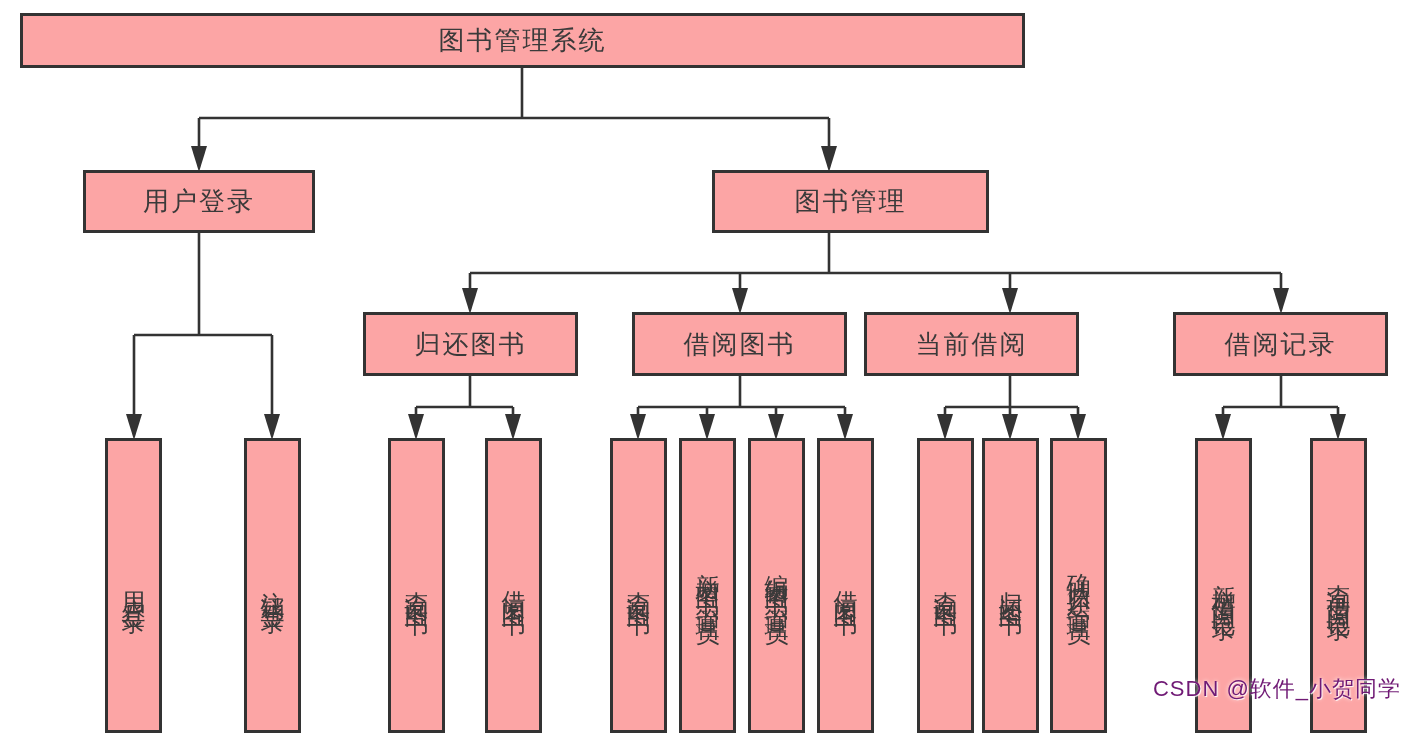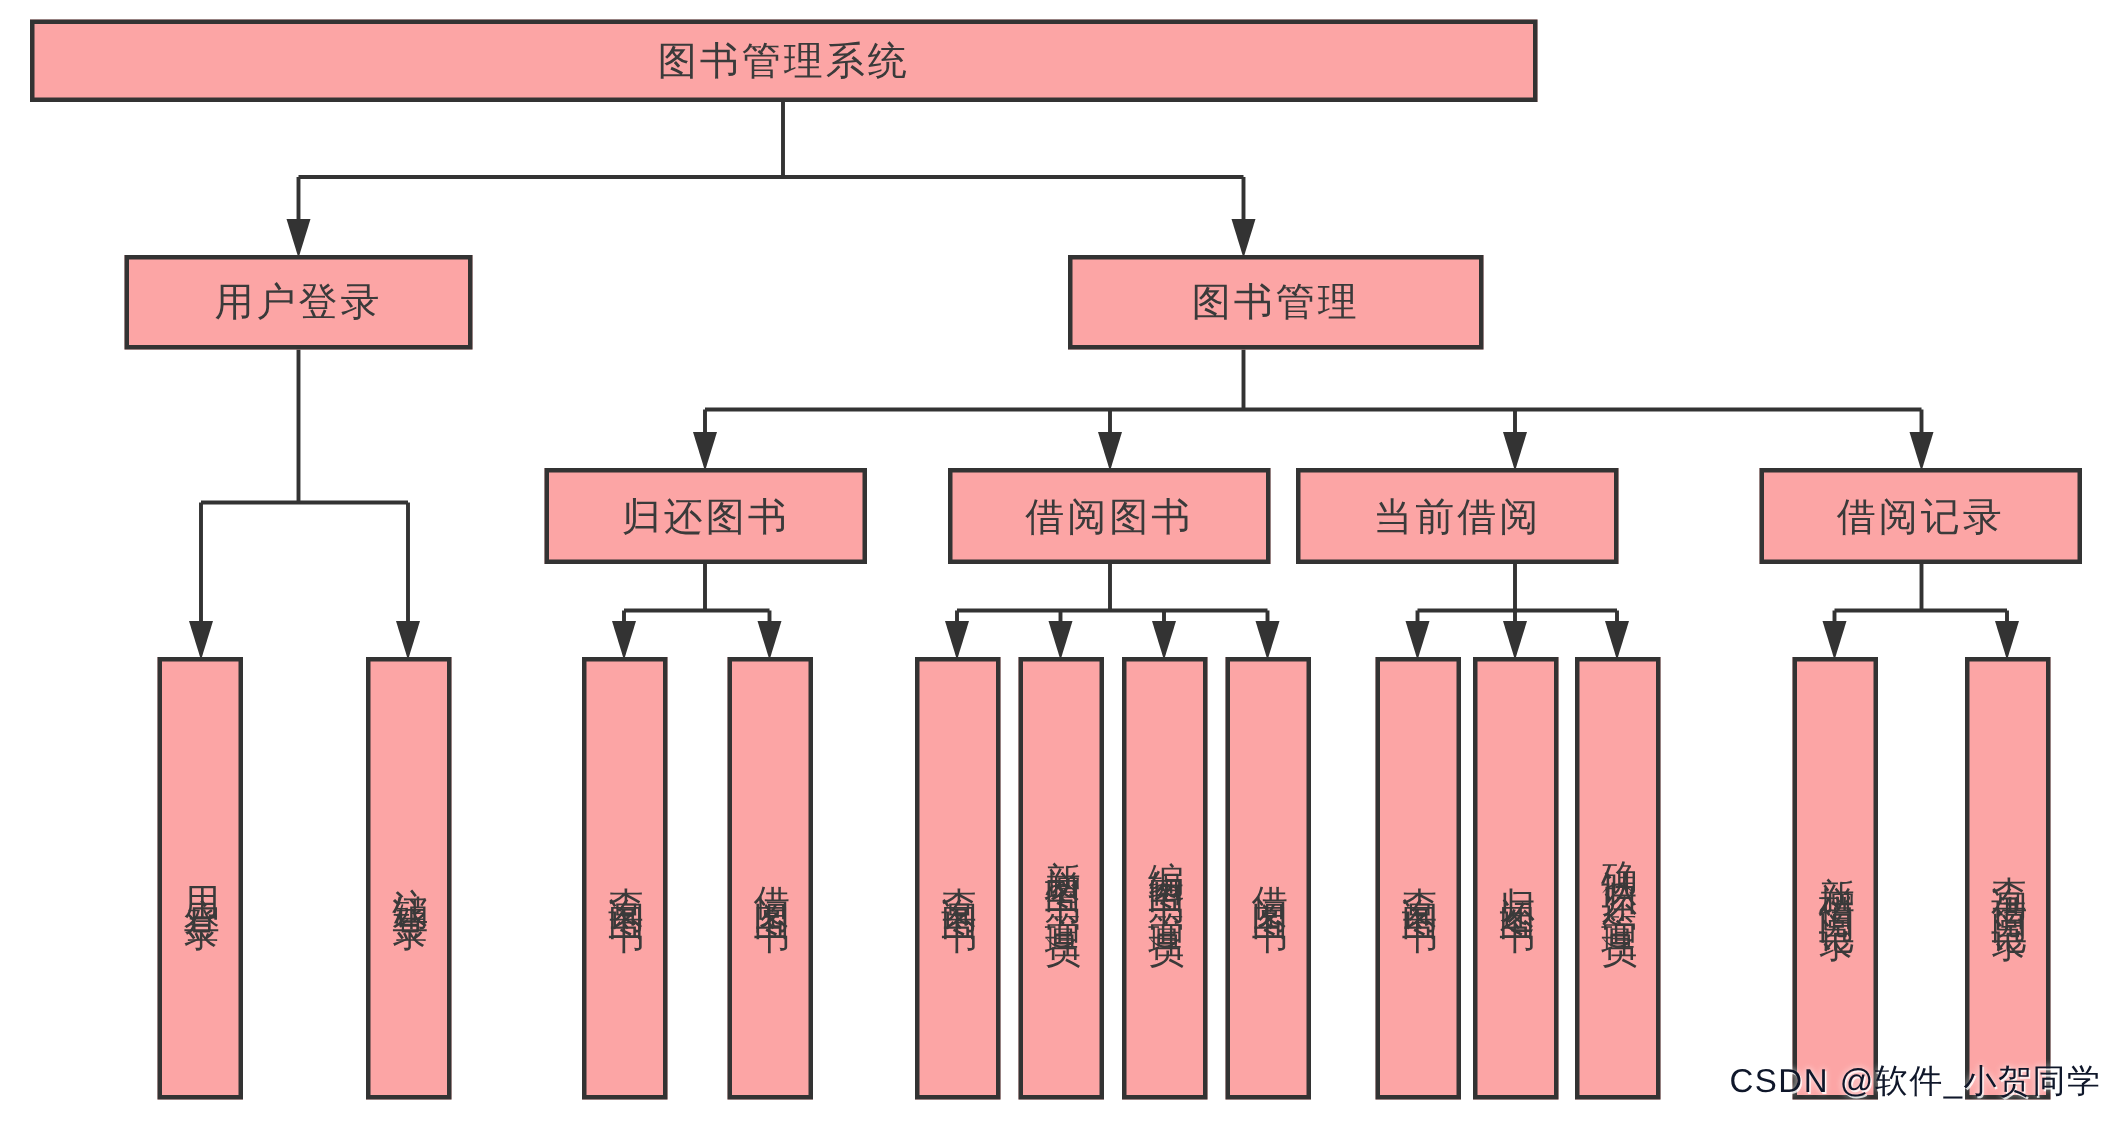--- a/index.html
+++ b/index.html
@@ -12,22 +12,22 @@
     position:absolute;background:#fca5a5;border:3px solid #333333;box-sizing:border-box;
     display:flex;align-items:center;justify-content:center;color:#3a3a3a;z-index:2;
   }
   .hbox{font-size:26px;letter-spacing:2px;white-space:nowrap;}
   .leaf{width:57px;height:295px;top:438px;}
   .leaf span{
     writing-mode:vertical-rl;text-orientation:mixed;
     font-size:24px;letter-spacing:7px;line-height:1;white-space:nowrap;
   }
   #watermark{
-    position:absolute;top:706px;right:4px;z-index:3;
-    font-size:22px;letter-spacing:1px;color:#0f172a;
+    position:absolute;top:674px;right:4px;z-index:3;
+    font-size:22px;letter-spacing:1px;color:#701a75;
     text-shadow:0 0 4px rgba(255,255,255,0.95),1px 1px 0 rgba(255,255,255,0.8);
     white-space:nowrap;
   }
 </style>
 </head>
 <body>
 
 <div id="stage">
 
   <svg id="connectors" width="1405" height="747" viewBox="0 0 1405 747">

